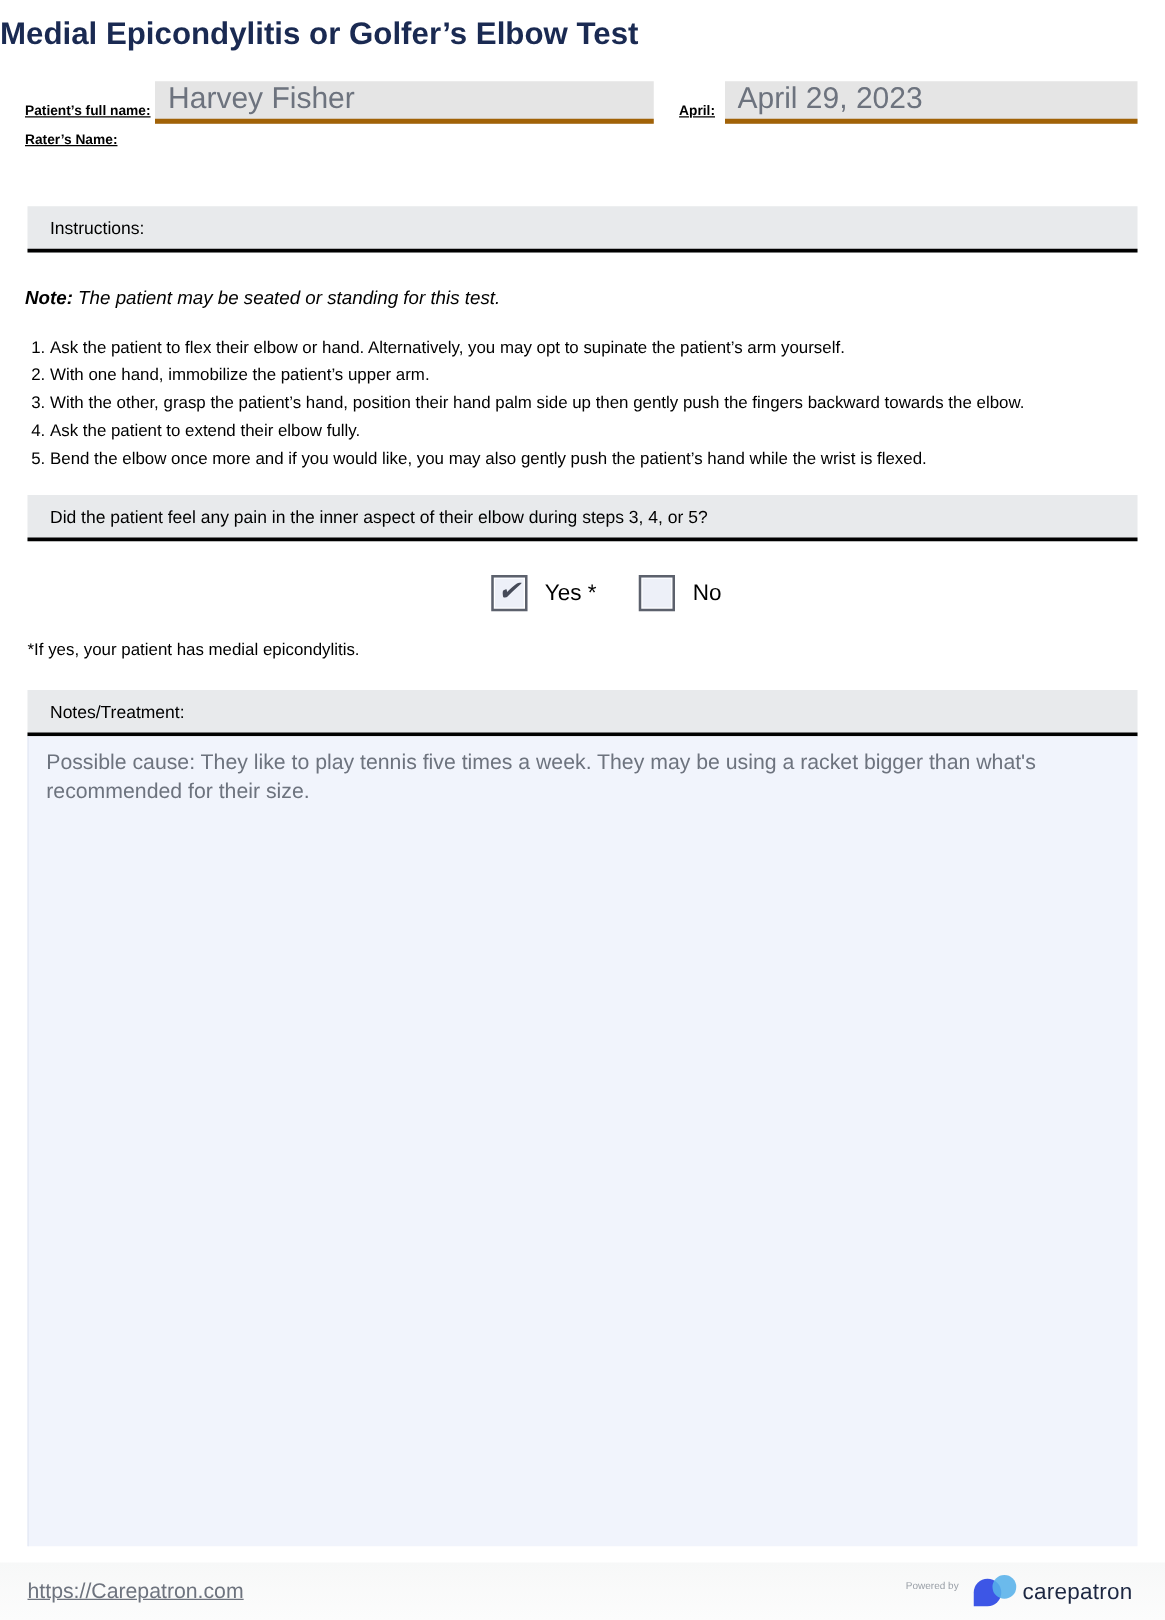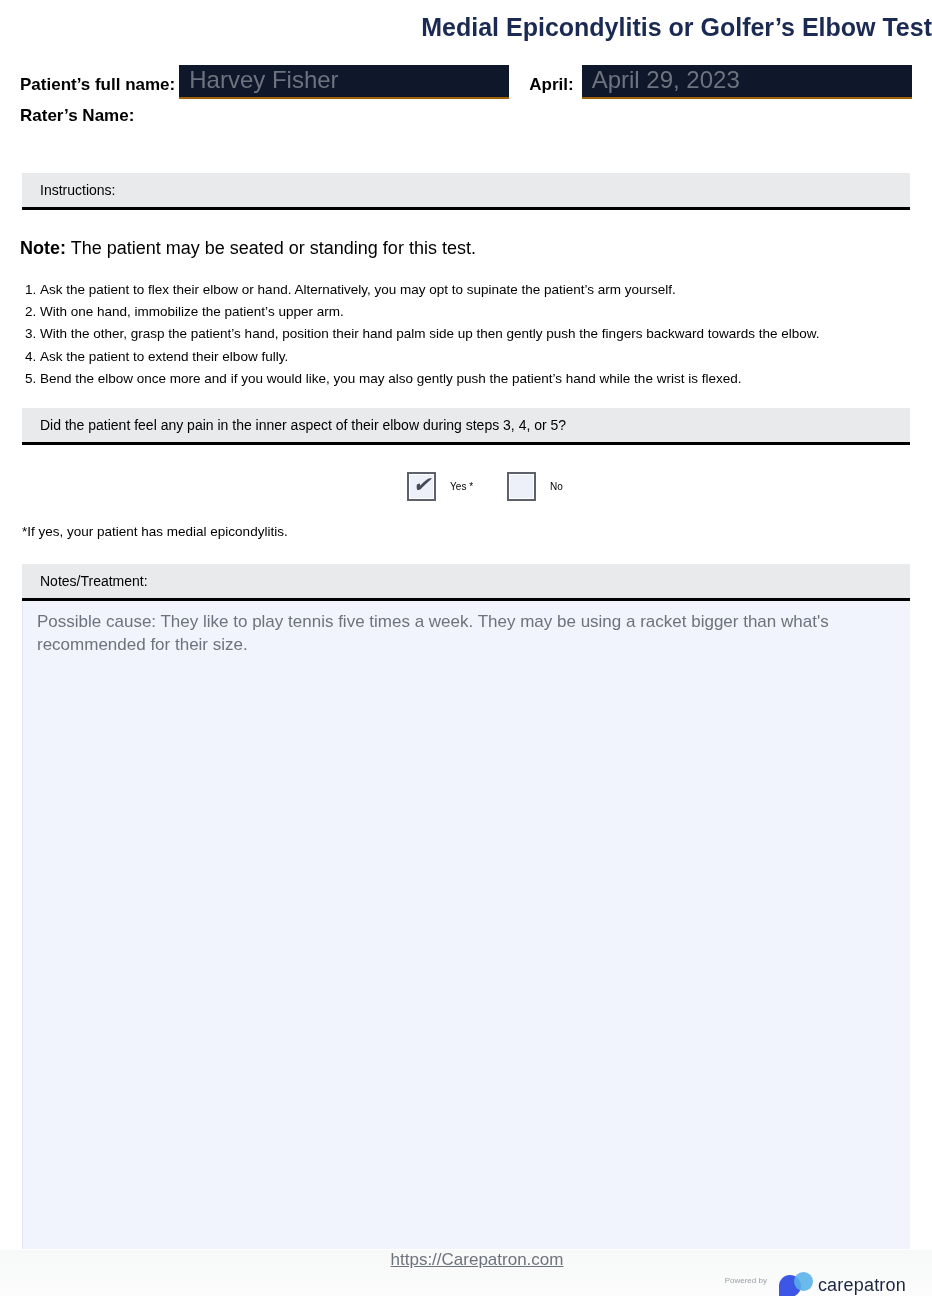--- a/index.html
+++ b/index.html
@@ -7,37 +7,37 @@
   body {
     width: 932px; height: 1296px;
     background: #ffffff;
     font-family: "Liberation Sans", sans-serif;
     color: #000;
     position: relative;
     overflow: hidden;
   }
   .page-title {
     margin: 0; padding-top: 13px;
-    text-align: right;
+    text-align: left;
     font-size: 25px; font-weight: bold;
     color: #1a2a52;
   }
   
   .form-area { padding: 0 22px 0 20px; }
   .form-row { display: flex; align-items: flex-end; }
   .row-patient { margin-top: 23px; }
   .row-rater   { margin-top: 7px; }
   .field-label {
-    font-size: 17px; font-weight: bold;
-    white-space: nowrap; padding-bottom: 4px;
+    font-size: 11px; font-weight: bold;
+    white-space: nowrap; padding-bottom: 4px; text-decoration: underline;
   }
   .text-field {
-    background: #0f172a;
+    background: #e5e5e5;
     border: none;
-    border-bottom: 2px solid #a16207;
+    border-bottom: 4px solid #a16207;
     height: 34px;
     font-family: "Liberation Sans", sans-serif;
     font-size: 24px;
     color: #6d737e;
     padding: 0 10px 2px 10px;
     outline: none;
   }
   .field-patient { width: 449px; margin-left: 4px; }
   .label-date { margin-left: 20px; }
   .field-date { flex: 1; margin-left: 8px; }
@@ -47,21 +47,21 @@
     margin: 0 22px;
     background: #e8eaec;
     border-bottom: 3px solid #000;
     font-size: 14px; font-weight: normal;
     padding: 9px 10px 9px 18px;
   }
   .bar-instructions { margin-top: 43px; }
   .bar-question    { margin-top: 20px; }
   .bar-notes       { margin-top: 25px; }
   
-  .note-line { margin: 28px 20px 0; font-size: 18px; }
+  .note-line { margin: 28px 20px 0; font-size: 15px; font-style: italic; }
   .note-line b { font-weight: bold; }
   .steps-list {
     margin: 22px 20px 0; padding-left: 20px;
     font-size: 13.5px; line-height: 1.35;
   }
   .steps-list li { margin-bottom: 4px; }
   
   .checkbox-row {
     margin-top: 27px;
     display: flex; justify-content: center; align-items: center;
@@ -73,41 +73,41 @@
     background: #edf0f8;
     box-shadow: inset 0 0 0 1px #ffffff;
     display: flex; align-items: center; justify-content: center;
     cursor: pointer;
   }
   .check-glyph {
     font-size: 22px; line-height: 1;
     color: #454a58; margin-top: -3px;
     font-style: italic;
   }
-  .cb-label { font-size: 10px; margin-left: 14px; }
+  .cb-label { font-size: 18px; margin-left: 14px; }
   .cb-no { margin-left: 34px; }
   .footnote { margin: 23px 22px 0; font-size: 13.5px; }
   
   .notes-area {
     display: block;
     margin: 0 22px; width: 888px; height: 648px;
     background: #f1f4fc;
     border: none; border-left: 1px solid #e2e7f3;
     resize: none; outline: none;
     padding: 10px 14px;
     font-family: "Liberation Sans", sans-serif;
     font-size: 17px; line-height: 1.32;
     color: #6d737e;
   }
   
   .footer {
     position: absolute; left: 0; right: 0; bottom: 0;
     height: 46px;
     background: linear-gradient(#f7f8f8, #fcfcfc);
-    display: flex; align-items: center; flex-direction: column;
+    display: flex; align-items: center;
   }
   .footer-link {
     margin-left: 22px;
     font-size: 17px; color: #6d737e;
     text-decoration: underline;
   }
   .footer-right { margin-left: auto; margin-right: 26px; display: flex; align-items: center; }
   .powered-by {
     font-size: 8px; color: #9aa0a8;
     margin-right: 12px; align-self: flex-start; margin-top: 6px;

